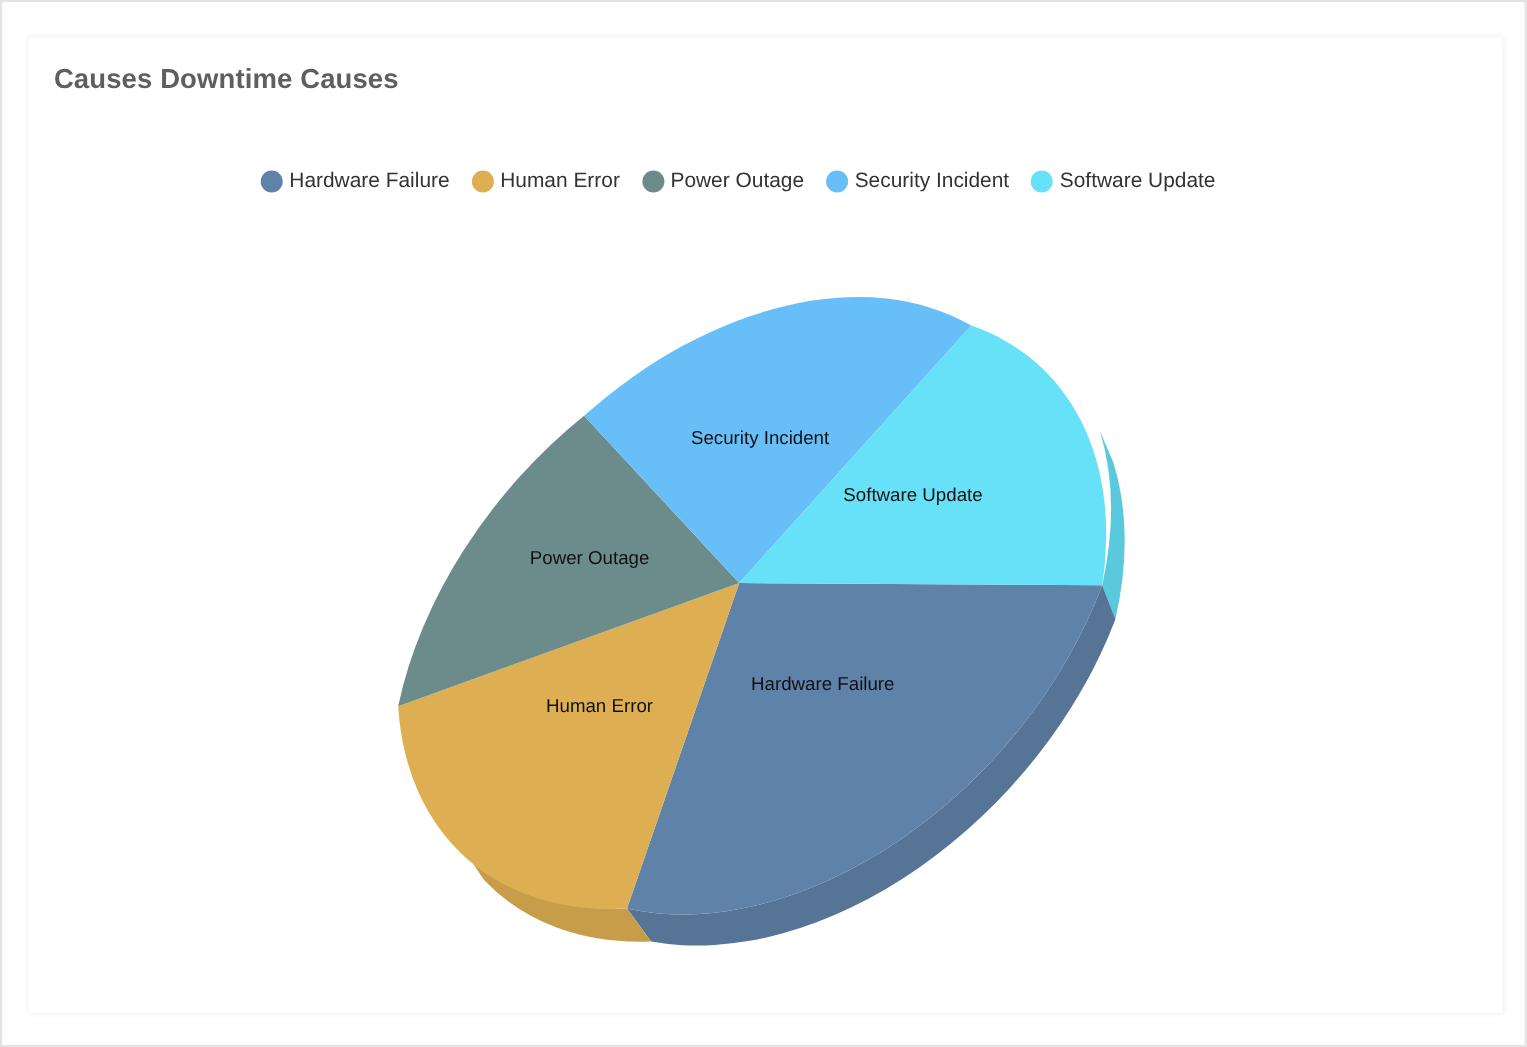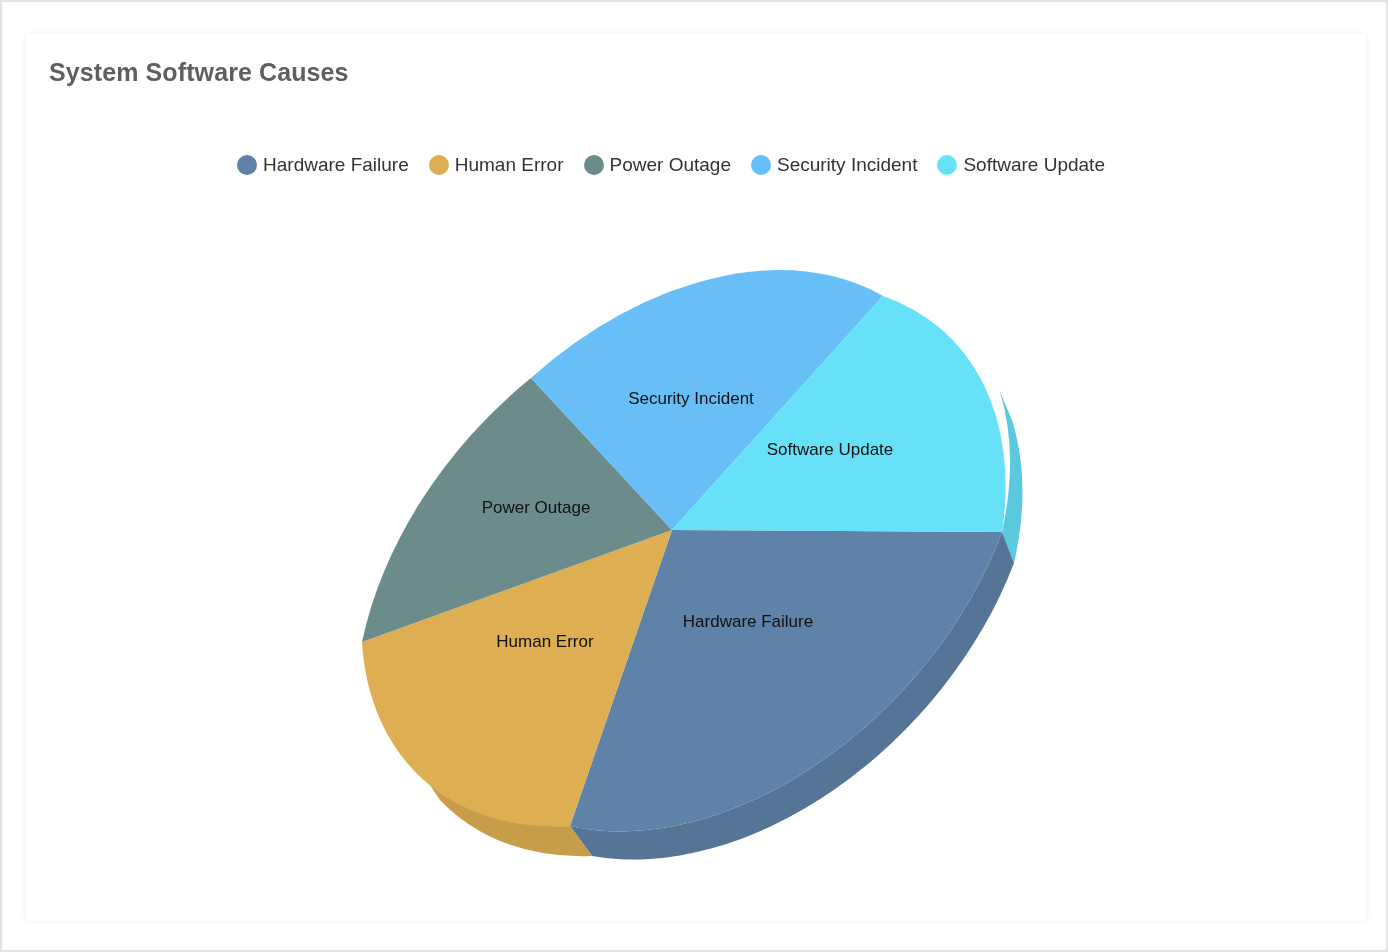--- a/index.html
+++ b/index.html
@@ -32,21 +32,21 @@
   .legend-dot { width: 20px; height: 20px; border-radius: 50%; display: inline-block; }
   .legend-label { font-size: 19px; color: #333333; }
   svg.pie { position: absolute; left: 0; top: 0; }
   .slice-label { font-size: 17px; fill: #111111; }
 </style>
 </head>
 <body>
 
 <div class="frame">
   <div class="card">
-    <div class="title">System Software Causes</div>
+    <div class="title">Causes Downtime Causes</div>
 
     <div class="legend">
       <div class="legend-item">
         <span class="legend-dot" style="background:#5f82a8"></span>
         <span class="legend-label">Hardware Failure</span>
       </div>
       <div class="legend-item">
         <span class="legend-dot" style="background:#deae52"></span>
         <span class="legend-label">Human Error</span>
       </div>

